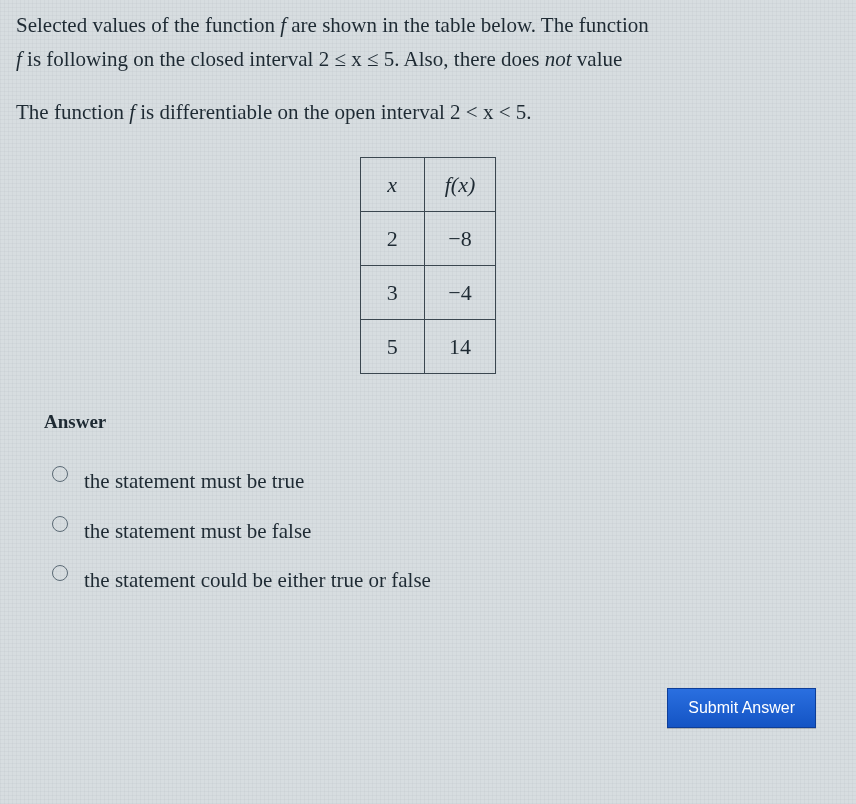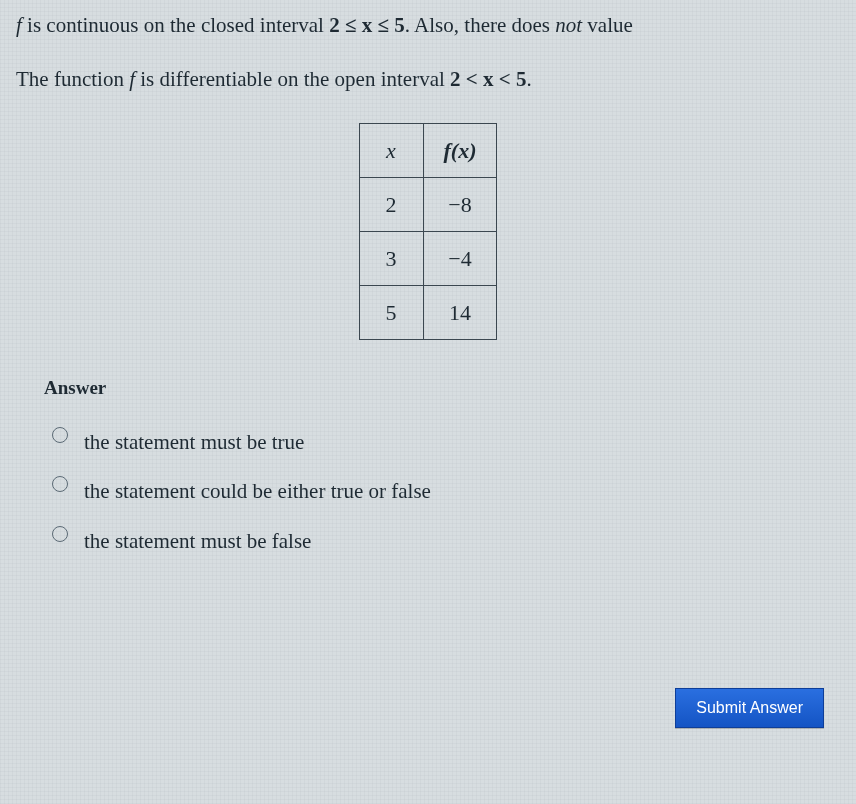--- a/index.html
+++ b/index.html
@@ -29,61 +29,64 @@
     padding: 10px 20px;
     text-align: center;
     font-weight: normal;
     min-width: 64px;
     font-size: 22px;
   }
   table.func th { font-style: normal; }
   .answer-heading {
     font-weight: bold;
     font-size: 19px;
-    margin: 20px 0 24px 28px;
+    margin: 20px 0 30px 28px;
   }
   .options { margin-left: 36px; }
   .opt {
     display: flex;
     align-items: flex-start;
     margin-bottom: 18px;
     font-size: 21px;
     cursor: pointer;
   }
   .opt input {
     appearance: none;
     width: 16px; height: 16px;
     border: 1.5px solid #5b6a75;
     border-radius: 50%;
     margin-right: 16px;
     background: transparent;
     cursor: pointer;
   }
   .submit-btn {
     position: absolute;
-    right: 32px;
+    right: 40px;
     top: 688px;
     background: #1a5fd0;
     background: linear-gradient(#2a6fe0,#1454c4);
     color: #fff;
     border: 1px solid #0e3e98;
     padding: 10px 20px;
     font-family: Arial, sans-serif;
     font-size: 16px;
     cursor: pointer;
     box-shadow: 0 1px 0 rgba(0,0,0,0.2);
   }
-  .fx { white-space: nowrap; font-weight: bold; }
+  .fx { white-space: nowrap; }
 </style>
 </head>
 <body>
 
 <div class="problem-text">
   <p>
-    <span class="math-it">f</span><span> is continuous on the closed interval </span><span class="fx"><span>2 ≤ x ≤ 5</span></span><span>. Also, there does </span><i>not</i><span> value</span>
+    <span>Selected values of the function </span><span class="math-it">f</span><span> are shown in the table below. The function</span>
+  </p>
+  <p>
+    <span class="math-it">f</span><span> is following on the closed interval </span><span class="fx"><span>2 ≤ x ≤ 5</span></span><span>. Also, there does </span><i>not</i><span> value</span>
   </p>
 </div>
 
 <div class="statement">
   <span>The function </span><span class="math-it">f</span><span> is differentiable on the open interval </span><span class="fx"><span>2 &lt; x &lt; 5</span></span><span>.</span>
 </div>
 
 <table class="func">
   <tbody>
       <tr>
@@ -107,21 +110,21 @@
 
 <div class="answer-heading">Answer</div>
 
 <div class="options">
   <label class="opt">
     <input type="radio" name="ans" style="">
     <span>the statement must be true</span>
   </label>
   <label class="opt">
     <input type="radio" name="ans" style="">
-    <span>the statement could be either true or false</span>
+    <span>the statement must be false</span>
   </label>
   <label class="opt">
     <input type="radio" name="ans" style="">
-    <span>the statement must be false</span>
+    <span>the statement could be either true or false</span>
   </label>
 </div>
 
 <button class="submit-btn">Submit Answer</button>
 
 </body></html>

